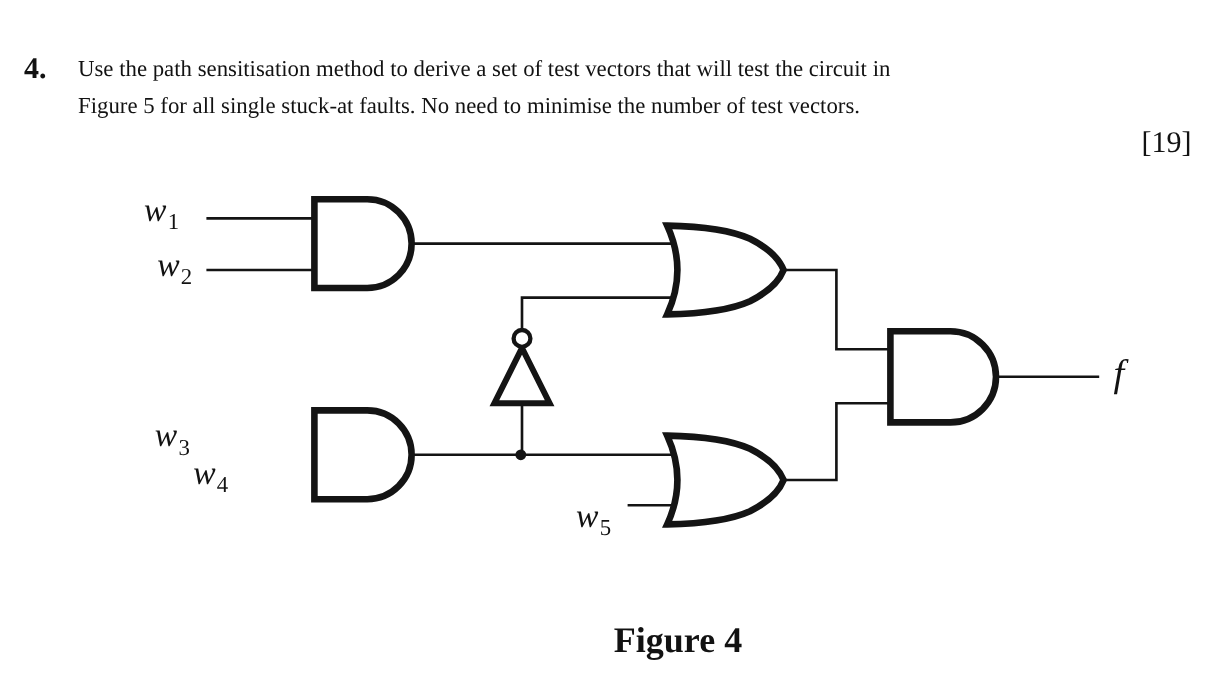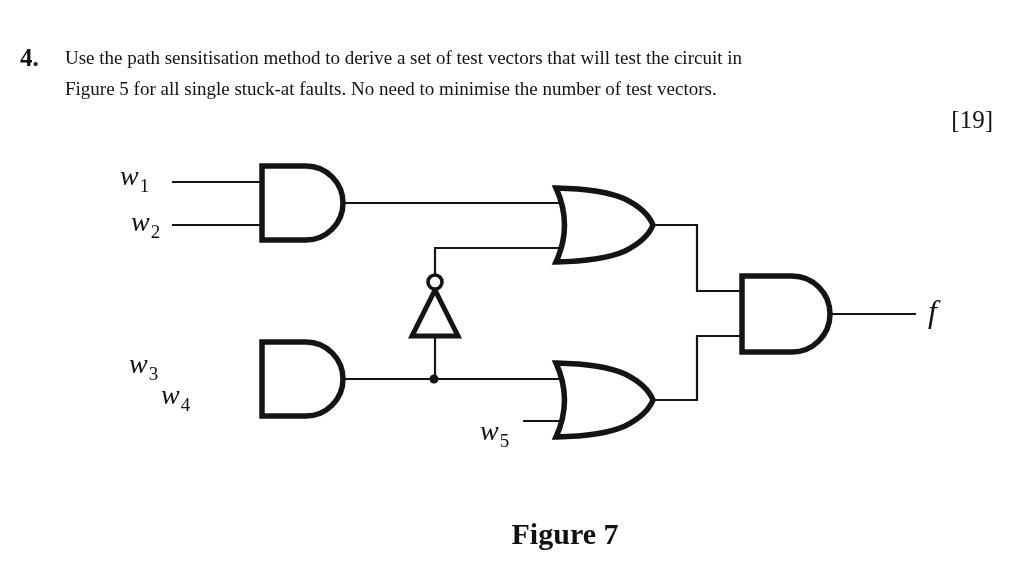--- a/index.html
+++ b/index.html
@@ -94,15 +94,15 @@
     <circle cx="434" cy="379" r="4.5" fill="#141414" stroke="none"></circle>
   </svg>
 
   <div class="sig" style="left:120px; top:162px;"><span>w</span><span class="sub">1</span></div>
   <div class="sig" style="left:131px; top:208px;"><span>w</span><span class="sub">2</span></div>
   <div class="sig" style="left:129px; top:338px;margin-top:12px;"><span>w</span><span class="sub">3</span></div>
   <div class="sig" style="left:129px; top:381px;margin-left:32px;"><span>w</span><span class="sub">4</span></div>
   <div class="sig" style="left:480px; top:417px;"><span>w</span><span class="sub">5</span></div>
   <div class="outsig" style="left:928px; top:295px;">f</div>
 
-  <div class="caption">Figure 7</div>
+  <div class="caption">Figure 4</div>
 
 </div>
 
 </body></html>

